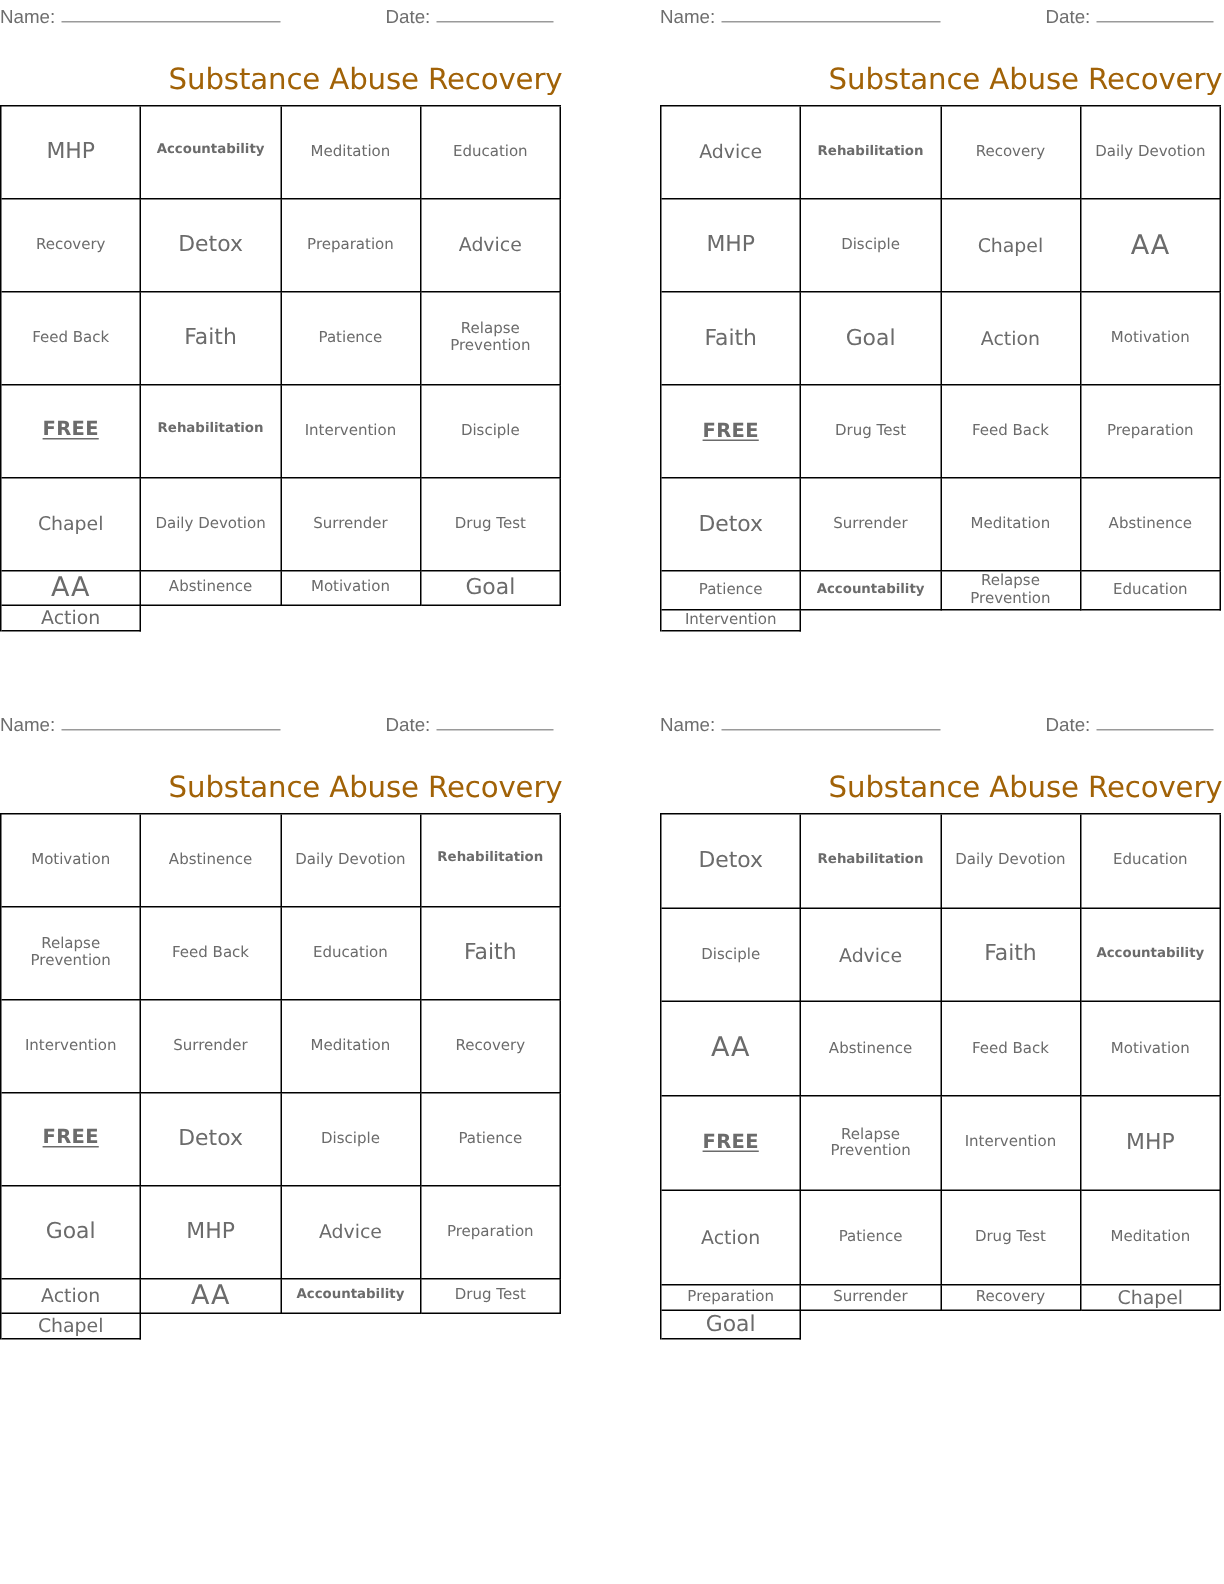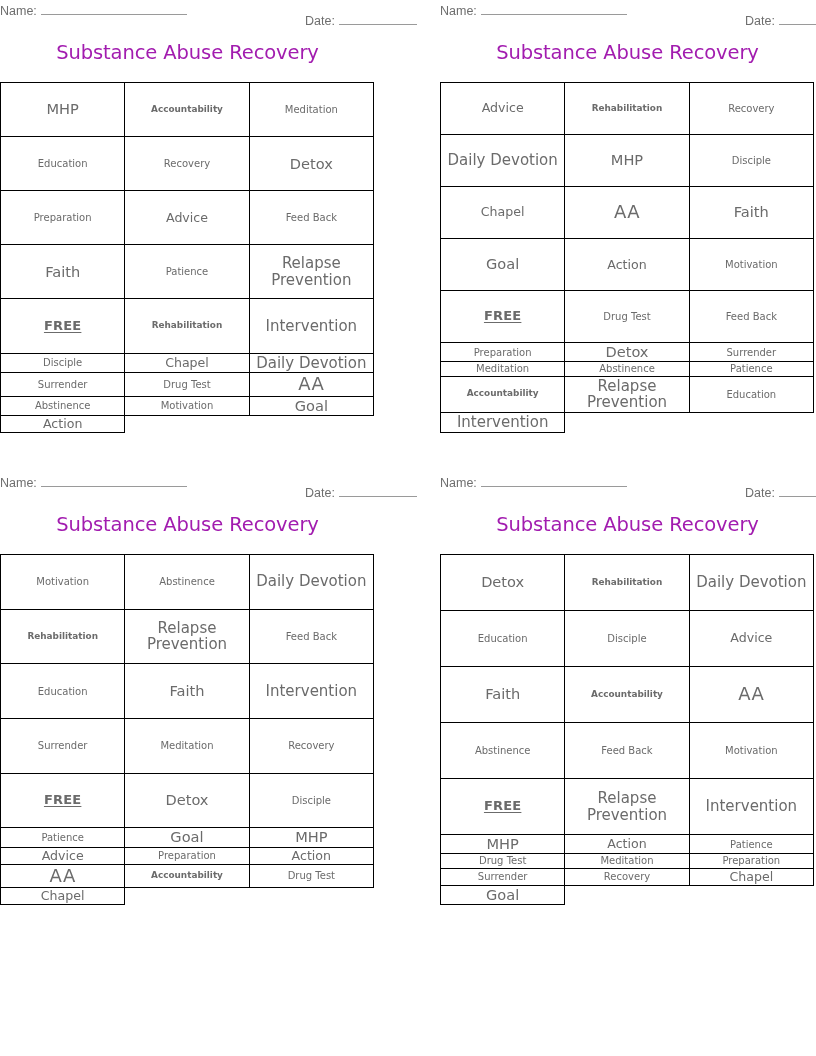--- a/index.html
+++ b/index.html
@@ -48,50 +48,50 @@
   .namedate .nd-rule {
     display: inline-block;
     vertical-align: baseline;
     border-bottom: 1.3px solid #9a9a9a;
     margin-left: 4px;
     height: 12px;
   }
   .nd-name-rule { width: 146px; }
   .nd-date-rule { width: 78px; }
   .nd-name { position: absolute; left: 0px; top: 2px; }
-  .nd-date { position: absolute; left: 257px; top: 12px; margin-left: 48px; }
+  .nd-date { position: absolute; left: 257px; top: 2px; }
 
   
   .card-title {
     position: absolute;
     top: 41px;
     left: 0;
     width: 375px;
-    text-align: center;
+    text-align: right;
     font-family: "DejaVu Sans", sans-serif;
     font-size: 19.5px;
     font-weight: 400;
-    color: #a21caf;
+    color: #a16207;
     letter-spacing: -0.1px;
     white-space: nowrap;
   }
 
   
   .bingo-grid {
     position: absolute;
-    top: 82px;
+    top: 70px;
     left: 0px;
     width: 374px;
     height: 351px;
     border: 1.1px solid #000;
     border-right: none;
     border-bottom: none;
     box-sizing: border-box;
     display: grid;
-    grid-template-columns: repeat(3, 1fr);
+    grid-template-columns: repeat(4, 1fr);
     grid-template-rows: repeat(5, 1fr);
     background: #ffffff;
   }
   .bingo-cell {
     border-right: 1.1px solid #000;
     border-bottom: 1.1px solid #000;
     box-sizing: border-box;
     display: flex;
     align-items: center;
     justify-content: center;
@@ -100,21 +100,21 @@
     color: #6b6b6b;
     font-family: "DejaVu Sans", sans-serif;
     line-height: 1.12;
     overflow: hidden;
   }
   
   .bingo-cell .cell-text { display: block; }
   .len-xs .cell-text { font-size: 14.6px; }
   .len-s  .cell-text { font-size: 12.6px; text-align: right; }
   .len-m  .cell-text { font-size: 10px; }
-  .len-l  .cell-text { font-size: 15px; }
+  .len-l  .cell-text { font-size: 10px; }
   .len-xl .cell-text { font-size: 8.9px; font-weight: bold; }
 
   .cell-free .cell-text {
     font-weight: 700;
     text-decoration: underline;
     text-underline-offset: 2px;
     font-size: 13px;
     letter-spacing: 0.2px;
   }
   .cell-aa .cell-text {

